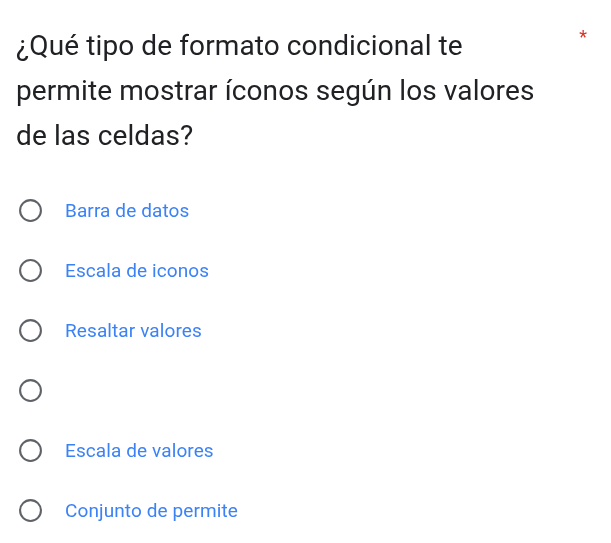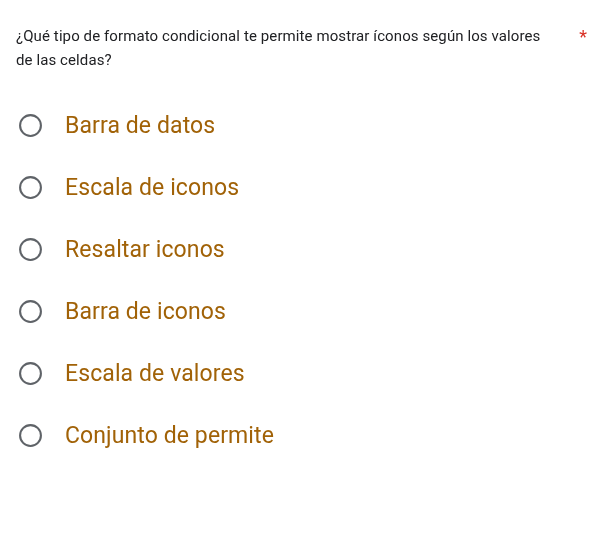--- a/index.html
+++ b/index.html
@@ -14,21 +14,21 @@
       height: 543px;
       padding: 24px 24px 0 16px;
       color: #202124;
     }
     .question-row {
       display: flex;
       align-items: flex-start;
       margin-bottom: 40px;
     }
     .question-text {
-      font-size: 15px;
+      font-size: 28px;
       line-height: 1.6;
       color: #202124;
       flex: 1;
       letter-spacing: 0.1px;
     }
     .required-asterisk {
       color: #d93025;
       font-size: 18px;
       margin-left: 28px;
       margin-top: 2px;
@@ -49,22 +49,22 @@
       flex-shrink: 0;
       width: 25px;
       height: 25px;
       margin-right: 22px;
     }
     .radio-circle svg {
       width: 25px;
       height: 25px;
     }
     .option-label {
-      font-size: 23px;
-      color: #a16207;
+      font-size: 19px;
+      color: #3b82f6;
       letter-spacing: 0.1px;
     }
   </style>
 </head>
 <body>
 
 <div class="question-row">
   <div class="question-text"> ¿Qué tipo de formato condicional te permite mostrar íconos según los valores de las celdas?</div>
   <div class="required-asterisk">*</div>
 </div>
@@ -88,30 +88,29 @@
     </span>
     <span class="option-label">Escala de iconos</span>
   </label>
 
   <label class="option">
     <span class="radio-circle">
       <svg viewBox="0 0 24 24">
           <circle cx="12" cy="12" r="10" fill="none" stroke="#5f6368" stroke-width="2"></circle>
         </svg>
     </span>
-    <span class="option-label">Resaltar iconos</span>
+    <span class="option-label">Resaltar valores</span>
   </label>
 
   <label class="option">
     <span class="radio-circle">
       <svg viewBox="0 0 24 24">
           <circle cx="12" cy="12" r="10" fill="none" stroke="#5f6368" stroke-width="2"></circle>
         </svg>
     </span>
-    <span class="option-label">Barra de iconos</span>
   </label>
 
   <label class="option">
     <span class="radio-circle">
       <svg viewBox="0 0 24 24">
           <circle cx="12" cy="12" r="10" fill="none" stroke="#5f6368" stroke-width="2"></circle>
         </svg>
     </span>
     <span class="option-label">Escala de valores</span>
   </label>

